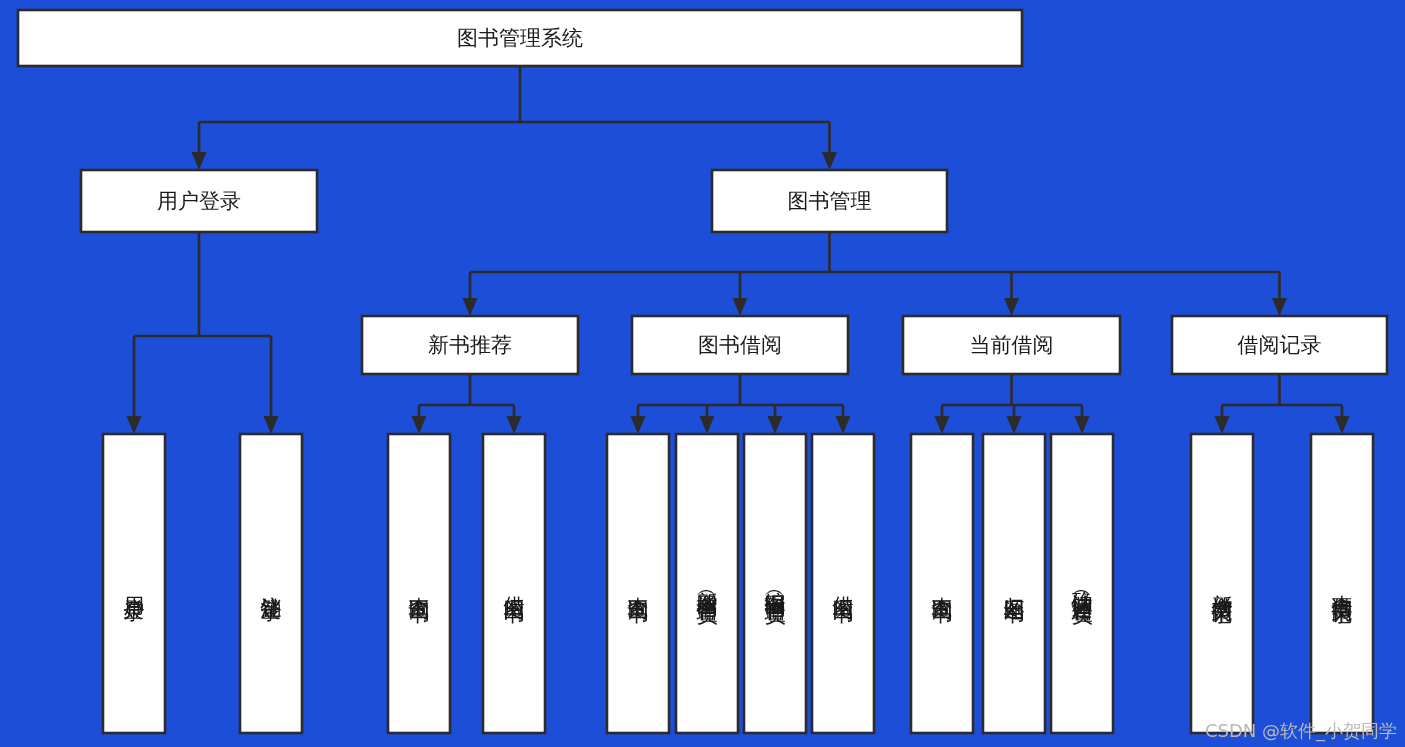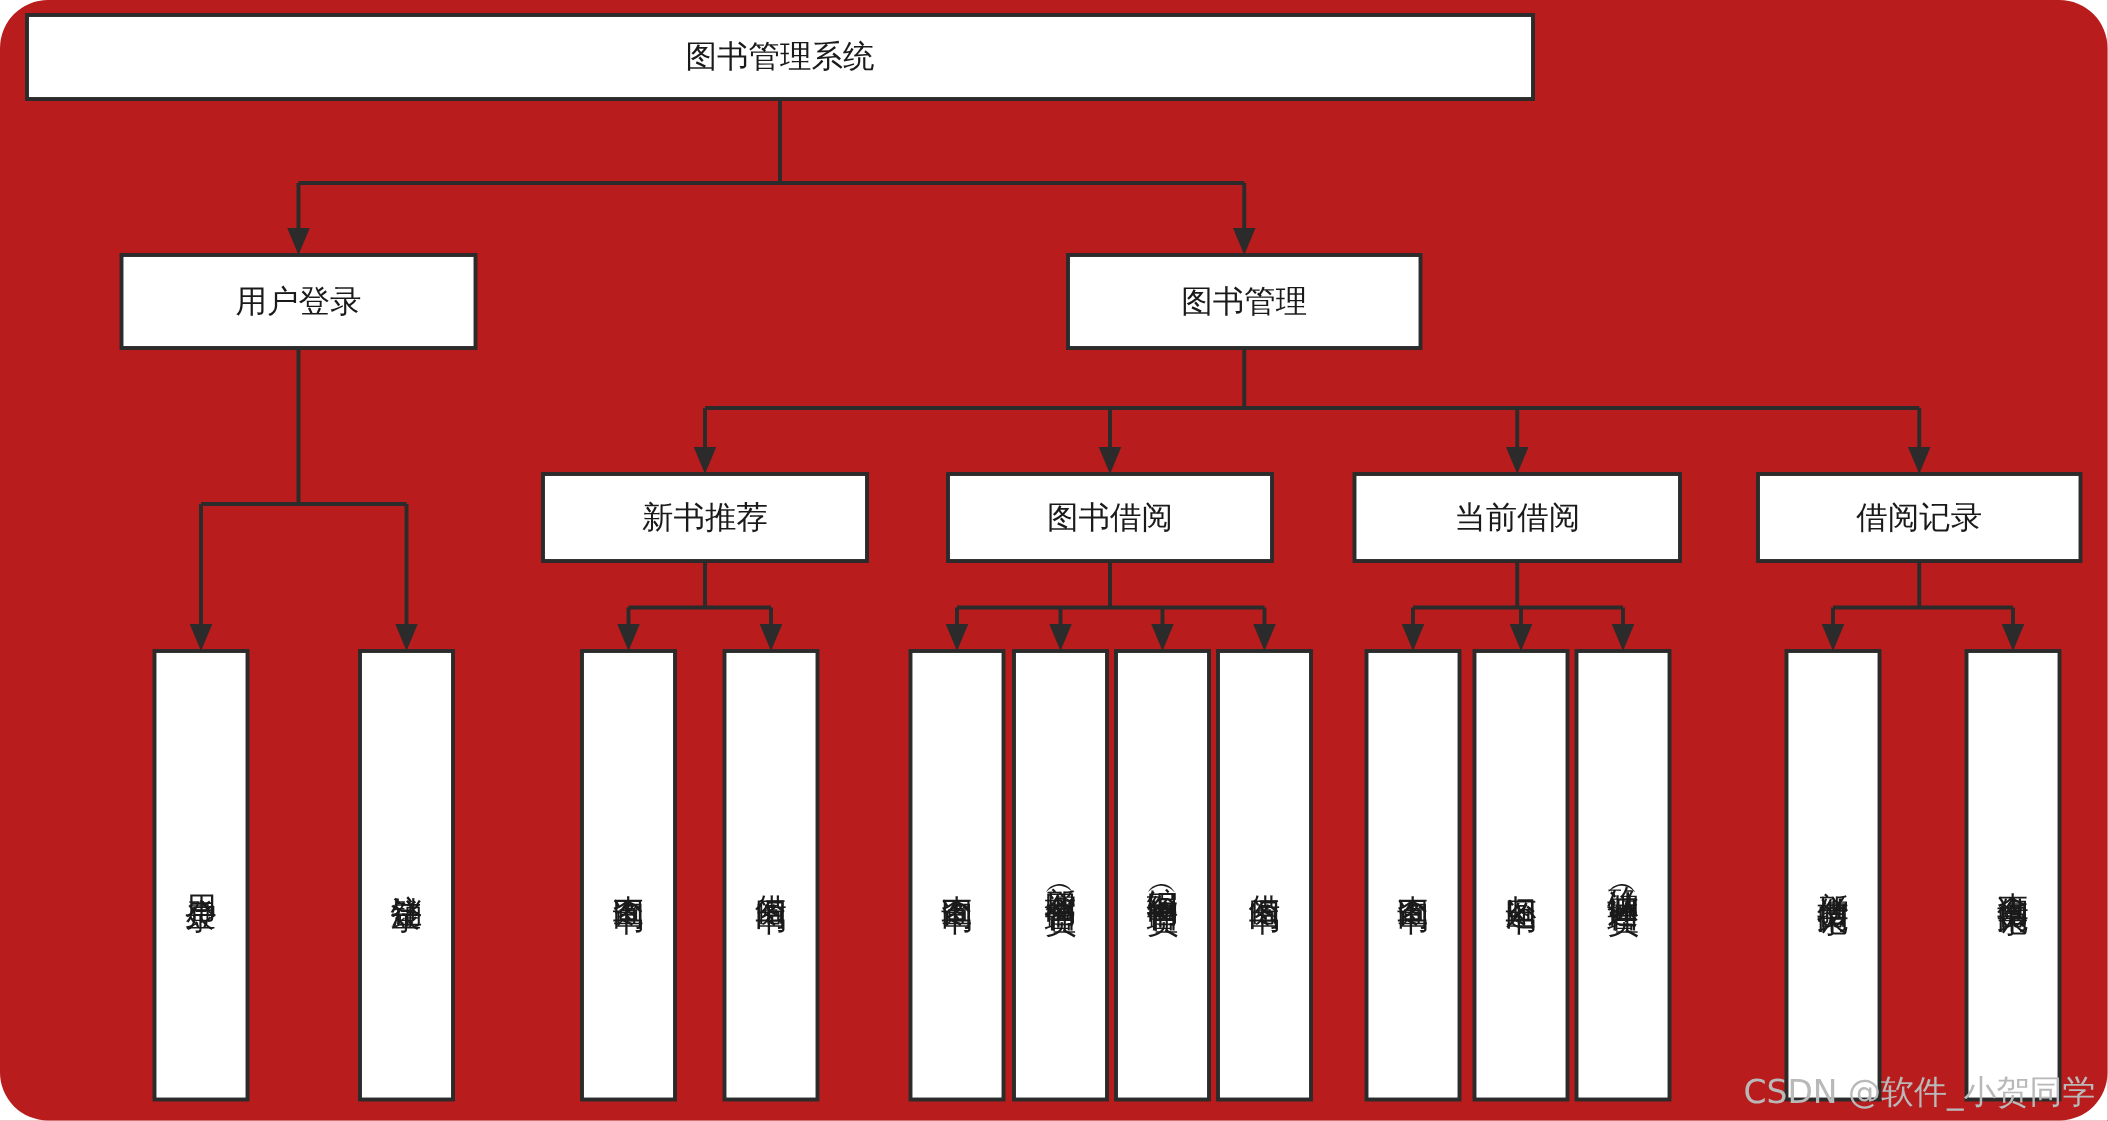--- a/index.html
+++ b/index.html
@@ -10,22 +10,21 @@
   body {
     width: 1405px;
     height: 747px;
     font-family: "DejaVu Sans", "Liberation Sans", sans-serif;
     overflow: hidden;
   }
   #diagram-root {
     position: relative;
     width: 1405px;
     height: 747px;
-    background: #b91c1c;
-    border-radius: 32px;
+    background: #1d4ed8;
   }
   svg#flow-svg {
     position: absolute;
     left: 0;
     top: 0;
     width: 1405px;
     height: 747px;
     display: block;
   }
   .node-box {
@@ -56,21 +55,21 @@
     fill: #1a1a1a;
     text-anchor: middle;
     writing-mode: vertical-rl;
     letter-spacing: 2px;
   }
   .watermark-text {
     position: absolute;
     right: 8px;
     bottom: 4px;
     font-family: "DejaVu Sans", "Liberation Sans", sans-serif;
-    font-size: 22px;
+    font-size: 18px;
     color: #b9b9b9;
     white-space: nowrap;
     user-select: none;
   }
 </style>
 </head>
 <body>
 
 <div id="diagram-root">
 

